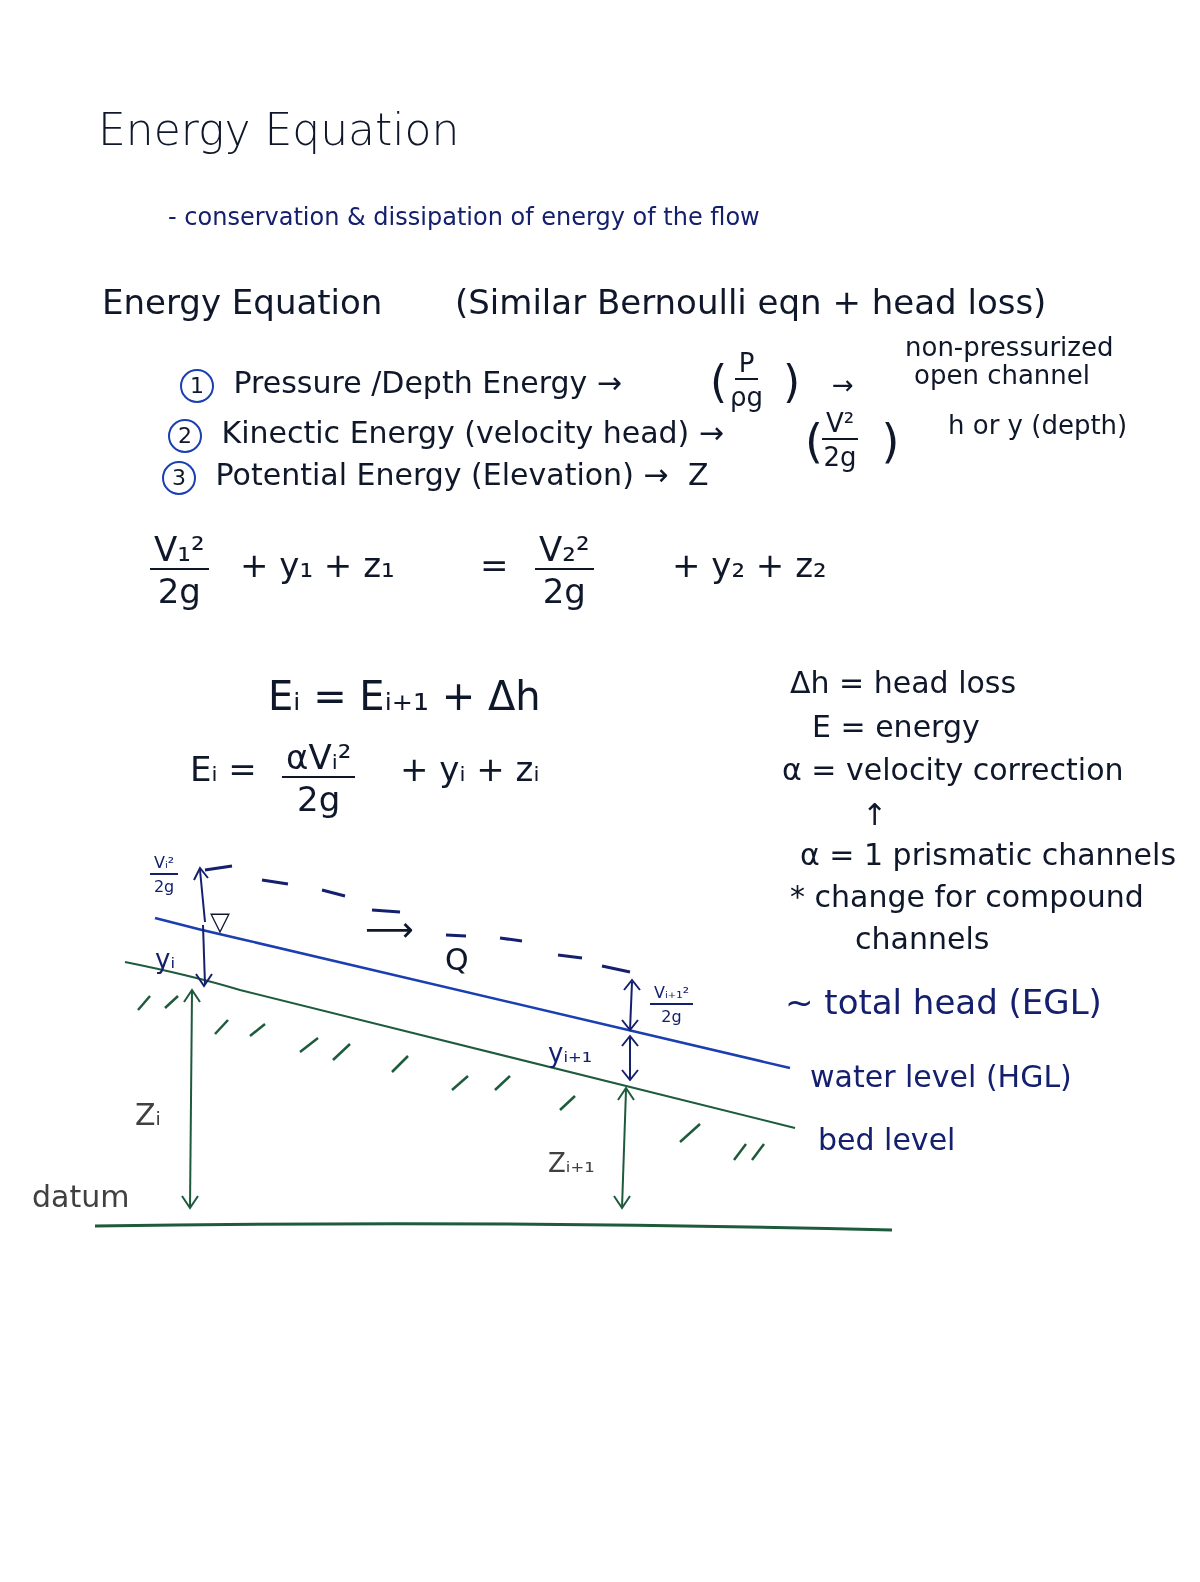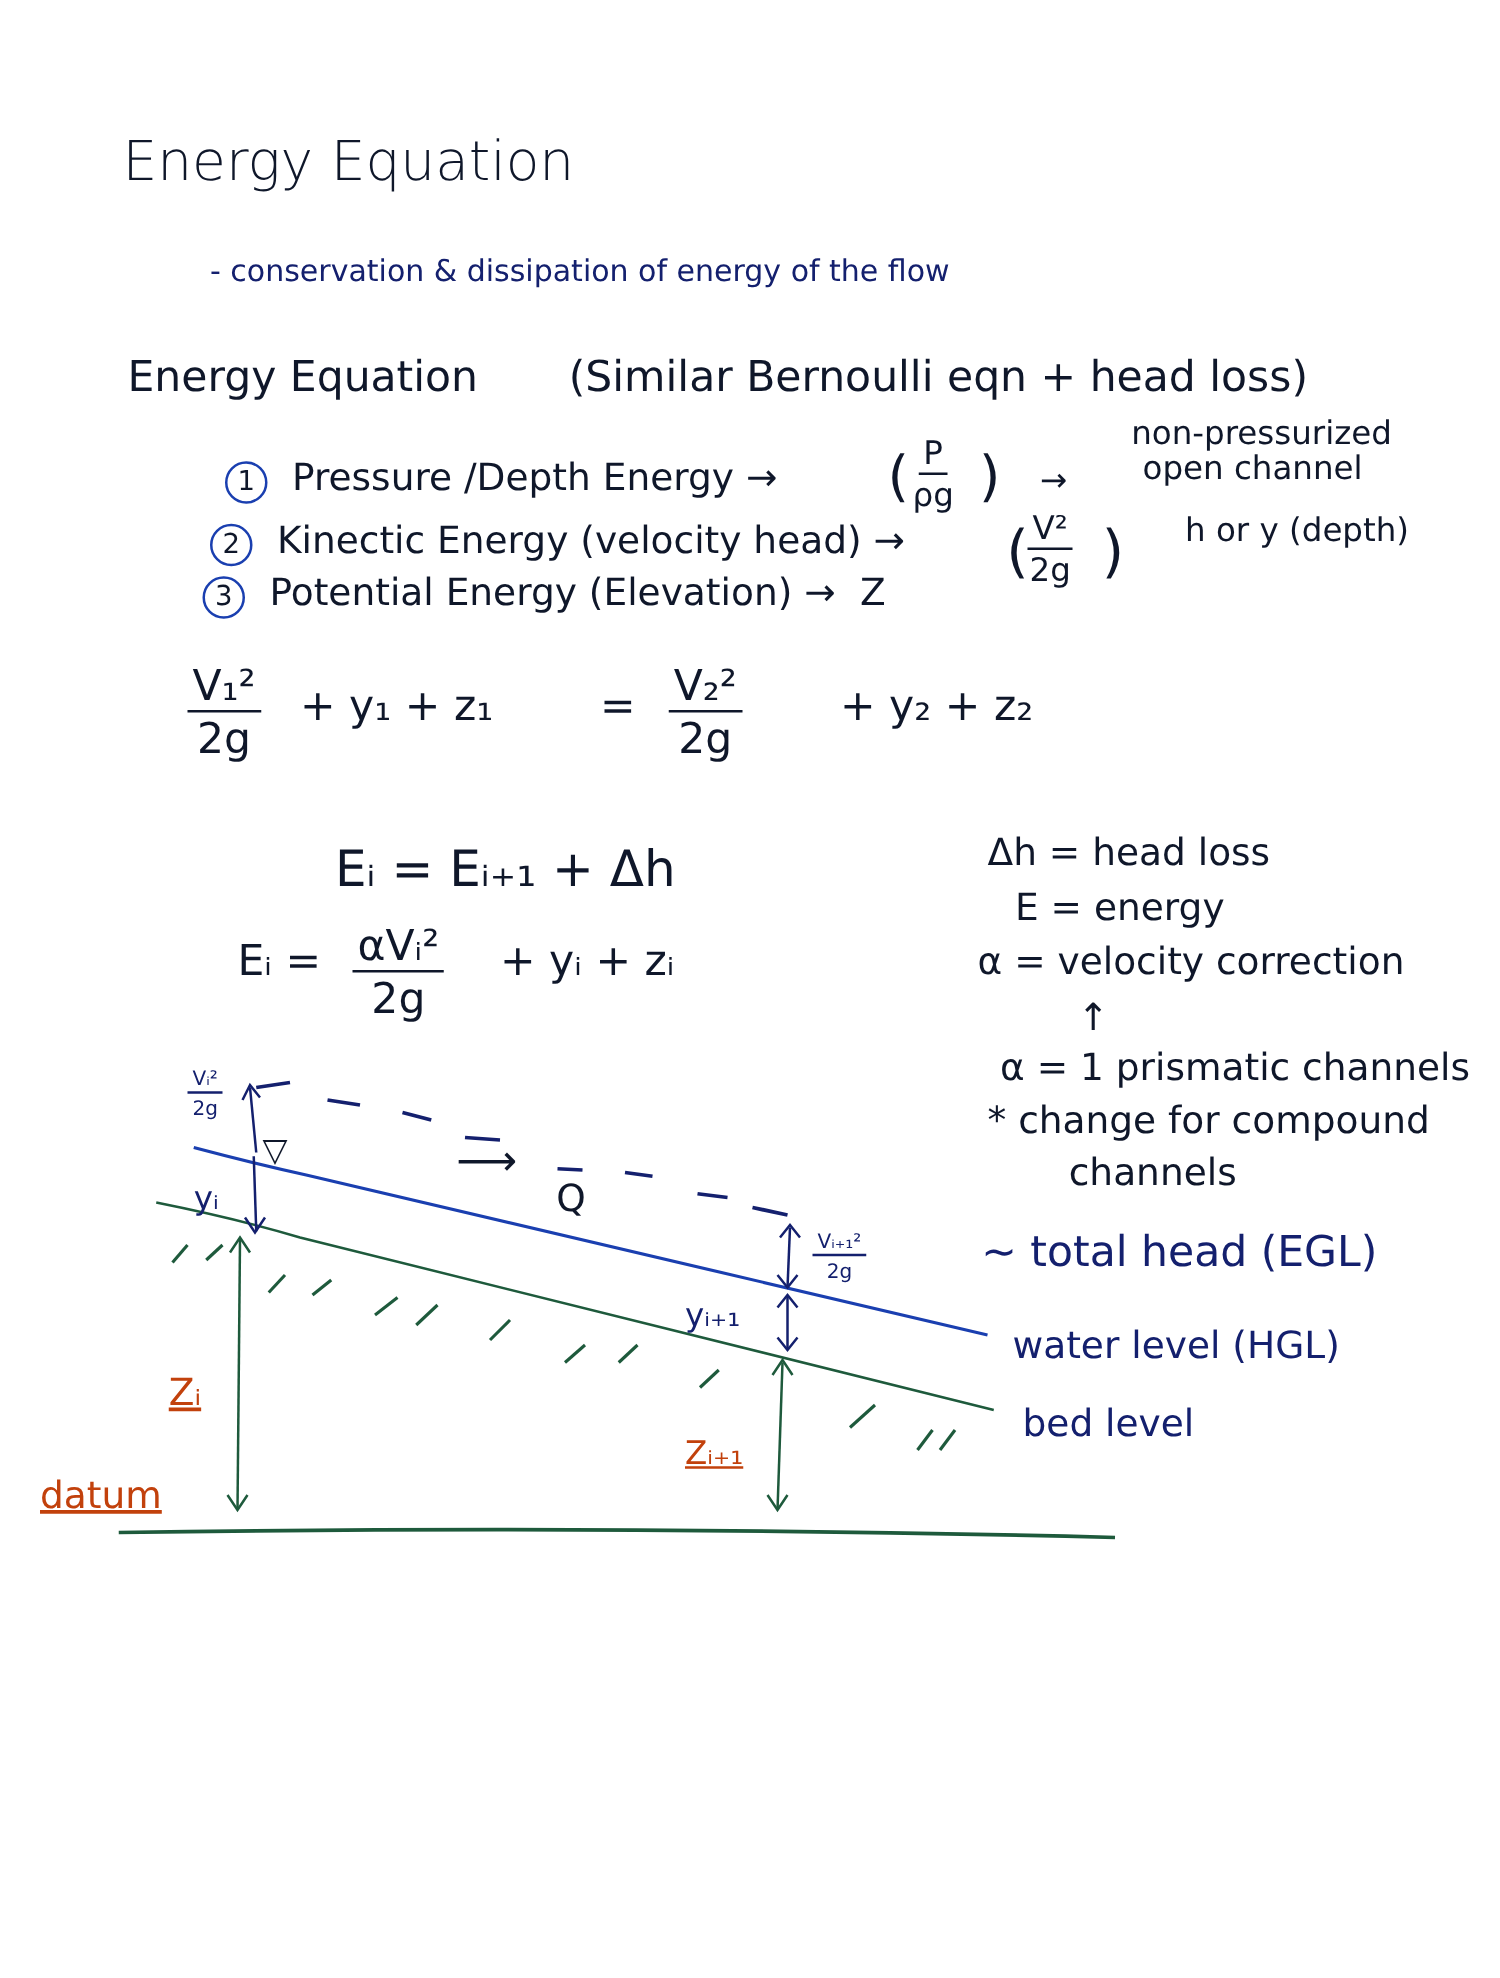--- a/index.html
+++ b/index.html
@@ -1,21 +1,21 @@
 <!DOCTYPE html>
 <html><head>
 <meta charset="utf-8">
 <style>
   html, body { margin:0; padding:0; background:#ffffff; }
   body { width:1200px; height:1582px; position:relative; overflow:hidden;
          font-family:"DejaVu Sans", sans-serif; }
   .hw { position:absolute; white-space:nowrap; line-height:1; }
   .blue { color:#0f172a; }
   .navy { color:#14206e; }
-  .green { color:#c2410c;text-decoration:underline; }
+  .green { color:#404040; }
   .title { font-size:44px; font-weight:300; font-family:"DejaVu Sans", sans-serif; }
   .big { font-size:34px; }
   .med { font-size:30px; }
   .sm { font-size:26px; }
   .xs { font-size:16px; }
   .frac { position:absolute; display:inline-flex; flex-direction:column; align-items:center; line-height:1; }
   .frac .num { padding:0 4px 2px; border-bottom:2px solid currentColor; }
   .frac .den { padding-top:4px; }
   svg.diagram { position:absolute; left:0; top:0; }
 </style>

